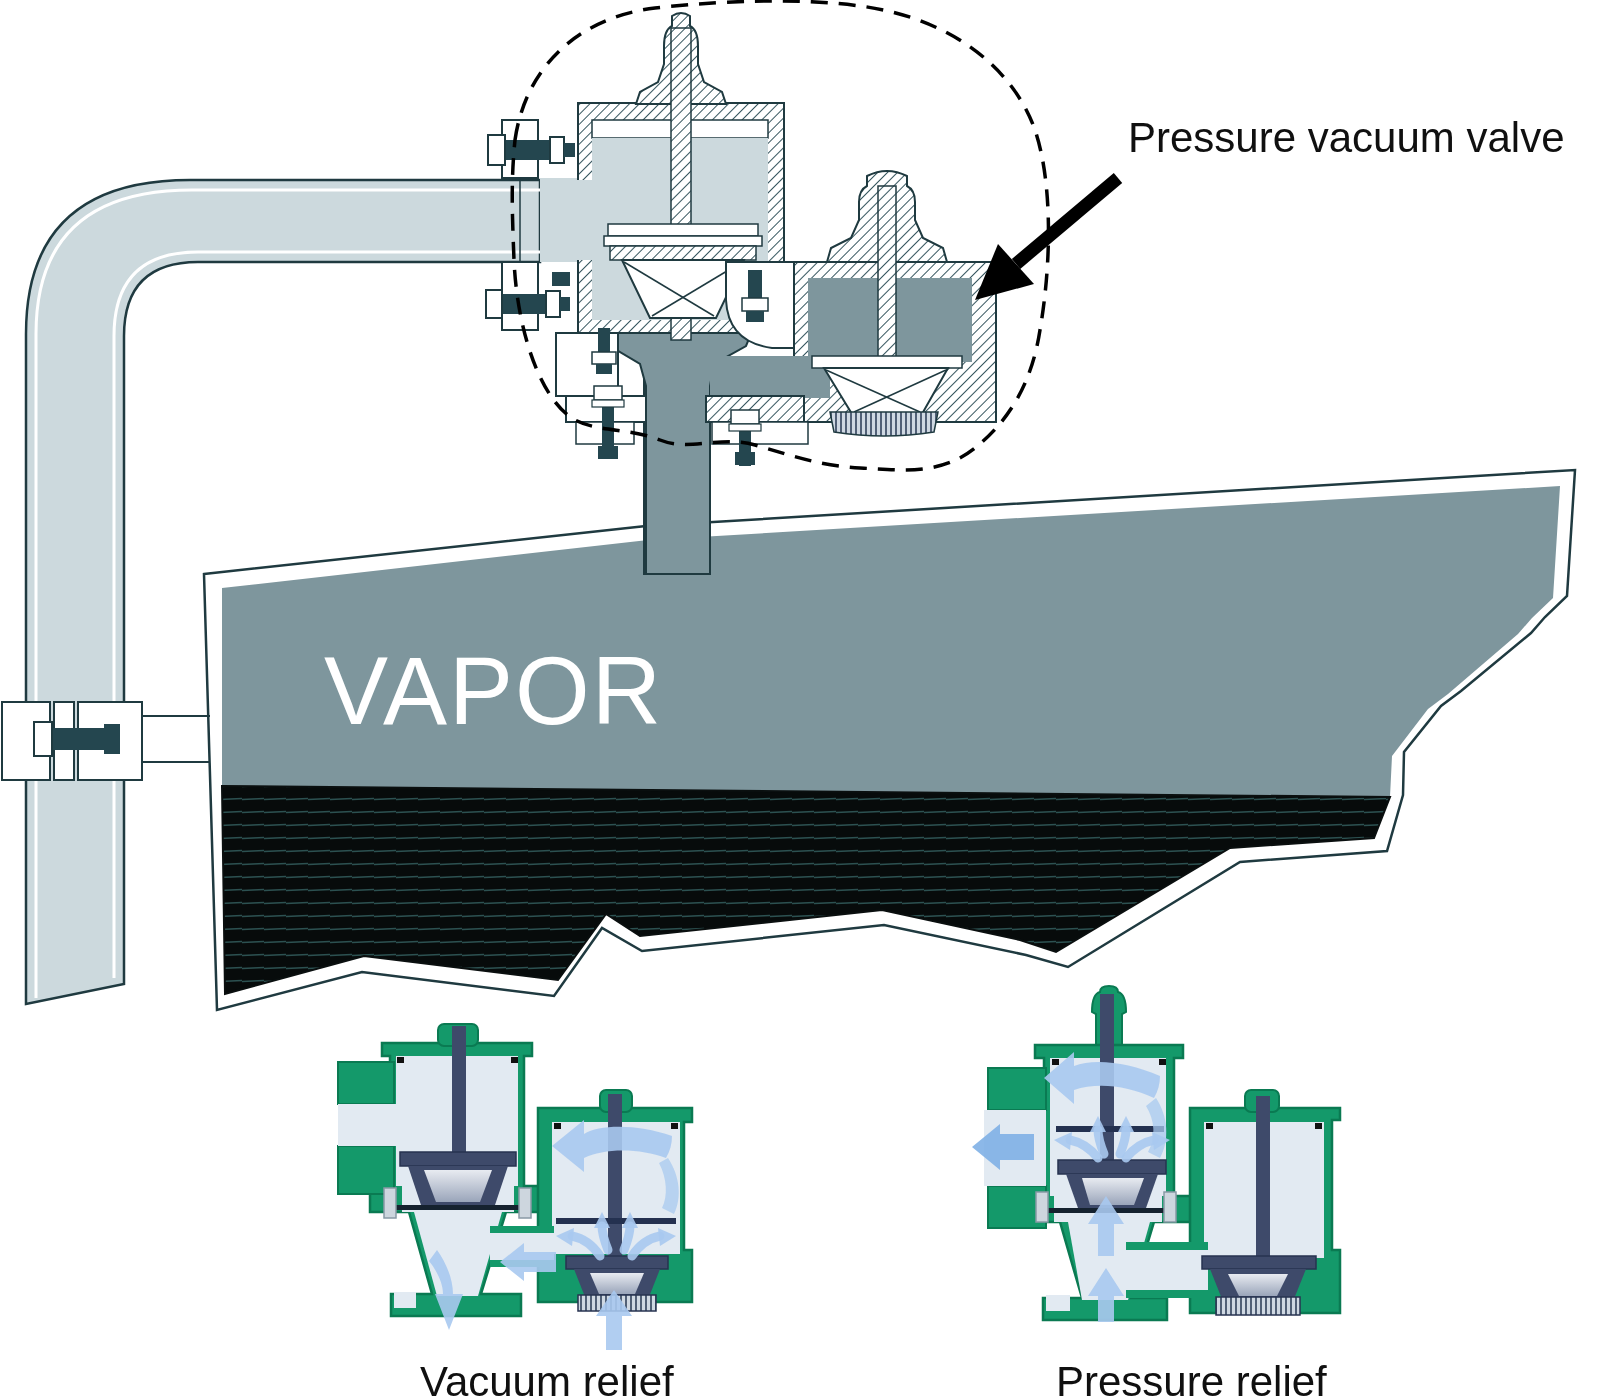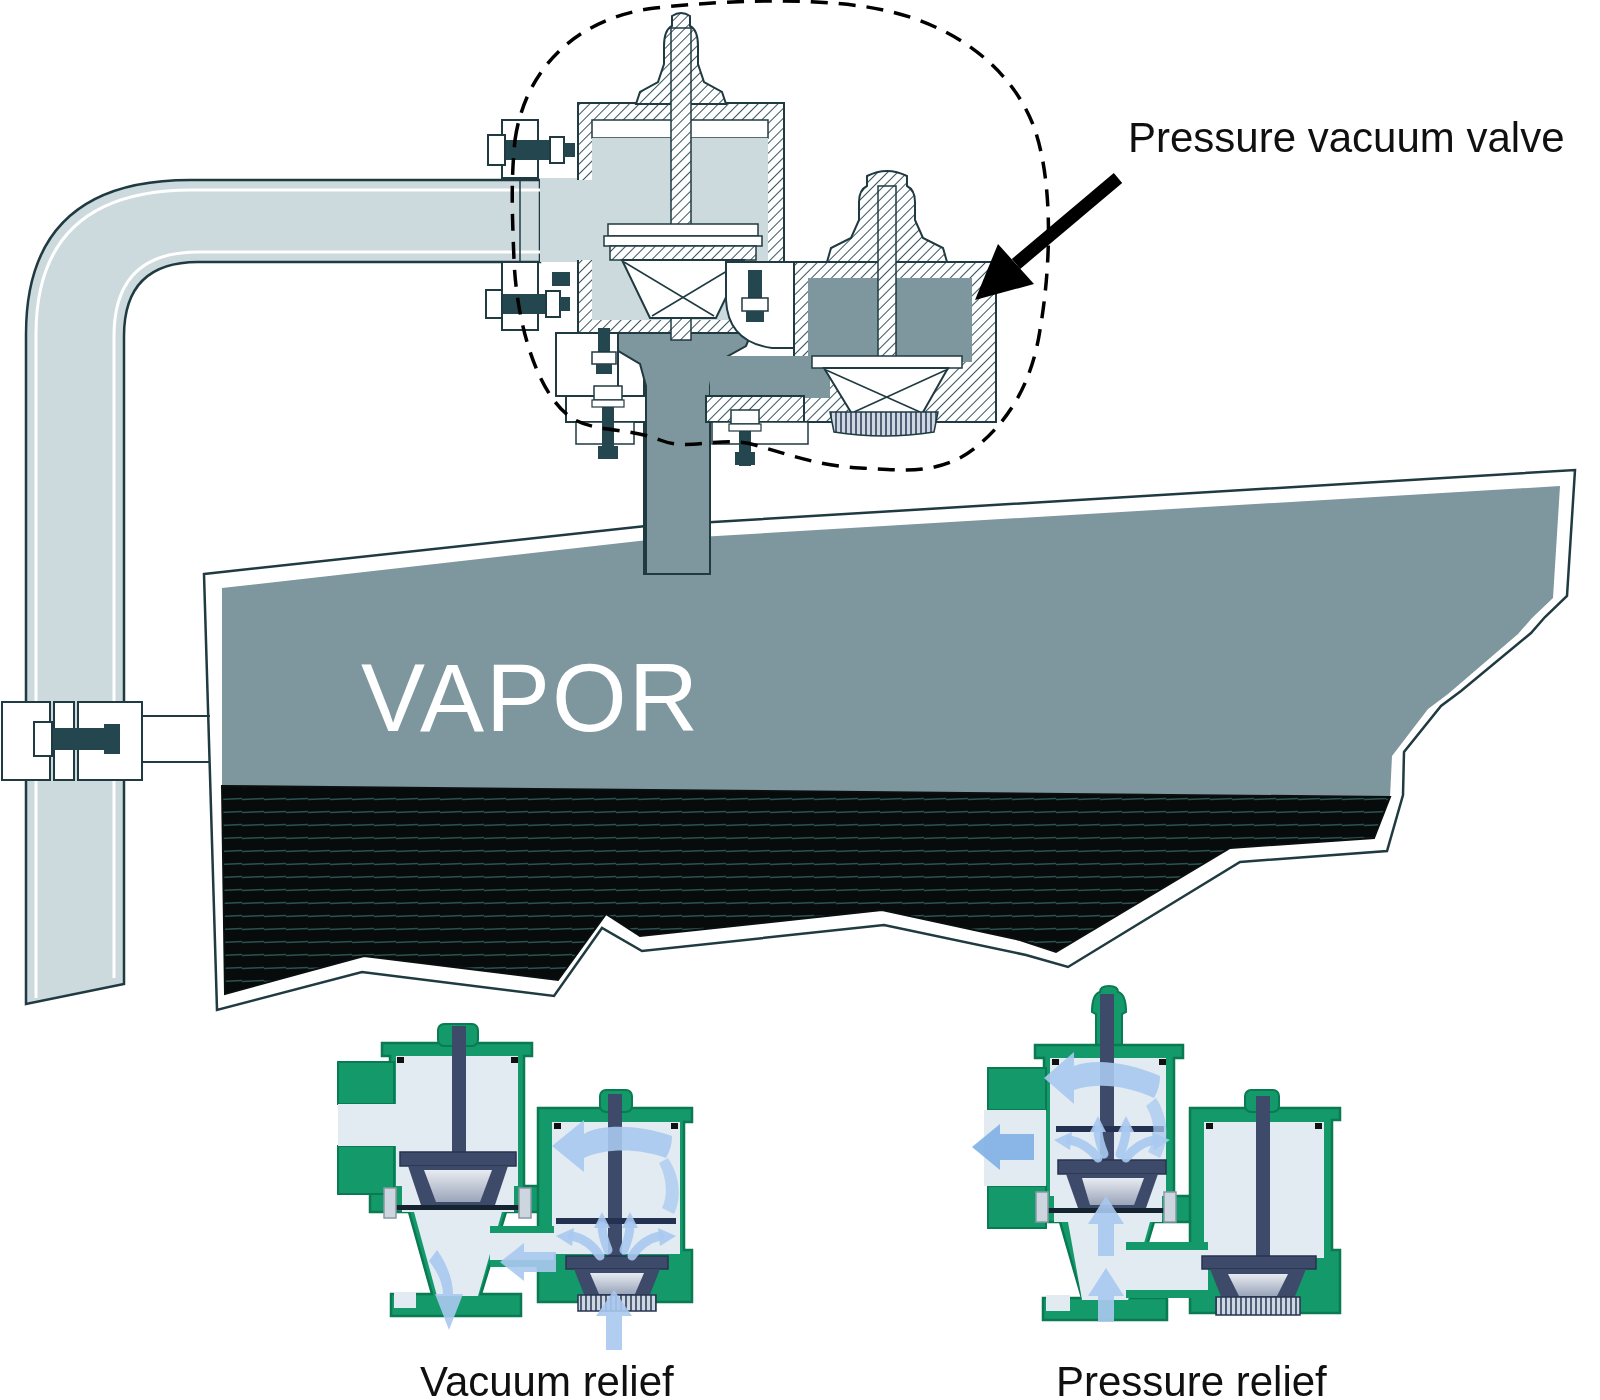--- a/index.html
+++ b/index.html
@@ -10,21 +10,21 @@
     --c-metal:#b7bfcf; --c-arrow:#a8c9ef; --c-arrow-dark:#7fb0e5;
     --c-text:#101010; --c-white:#ffffff;
   }
   html,body{margin:0;padding:0;background:#ffffff;}
   .stage{position:relative;width:1600px;height:1400px;background:#ffffff;overflow:hidden;
          font-family:"Liberation Sans", sans-serif;}
   .stage svg{position:absolute;left:0;top:0;}
   .lbl{position:absolute;white-space:nowrap;color:var(--c-text);}
   .lbl.big-white{color:var(--c-white);font-size:96px;letter-spacing:2px;font-weight:400;}
   .lbl.caption{font-size:42px;}
-  #vapor-label{left:361px;top:636px;margin-top:7px;}
+  #vapor-label{left:324px;top:636px;}
   #liquid-label{left:352px;top:776px;}
   #callout-label{left:1128px;top:114px;font-size:42px;}
   #vacuum-label{left:420px;top:1358px;}
   #pressure-label{left:1056px;top:1358px;}
 </style>
 </head>
 <body>
 
 <div class="stage">
 <svg width="1600" height="1400" viewBox="0 0 1600 1400">

